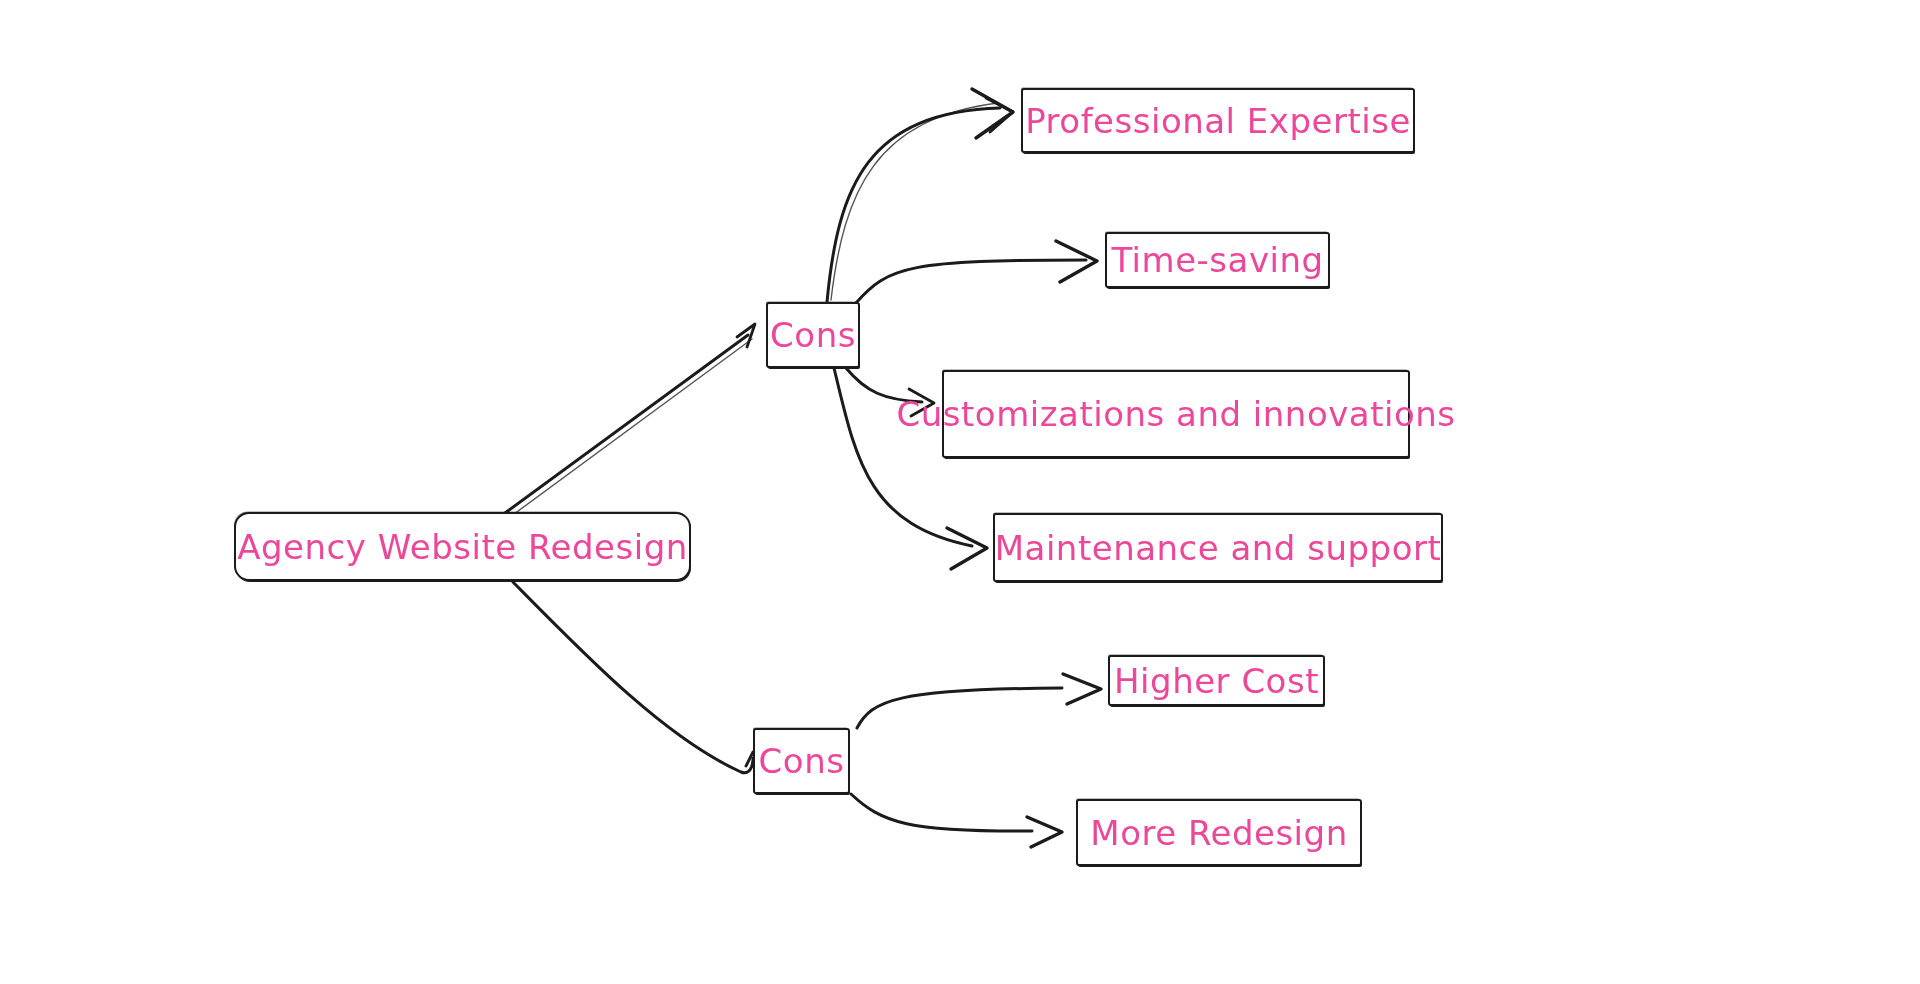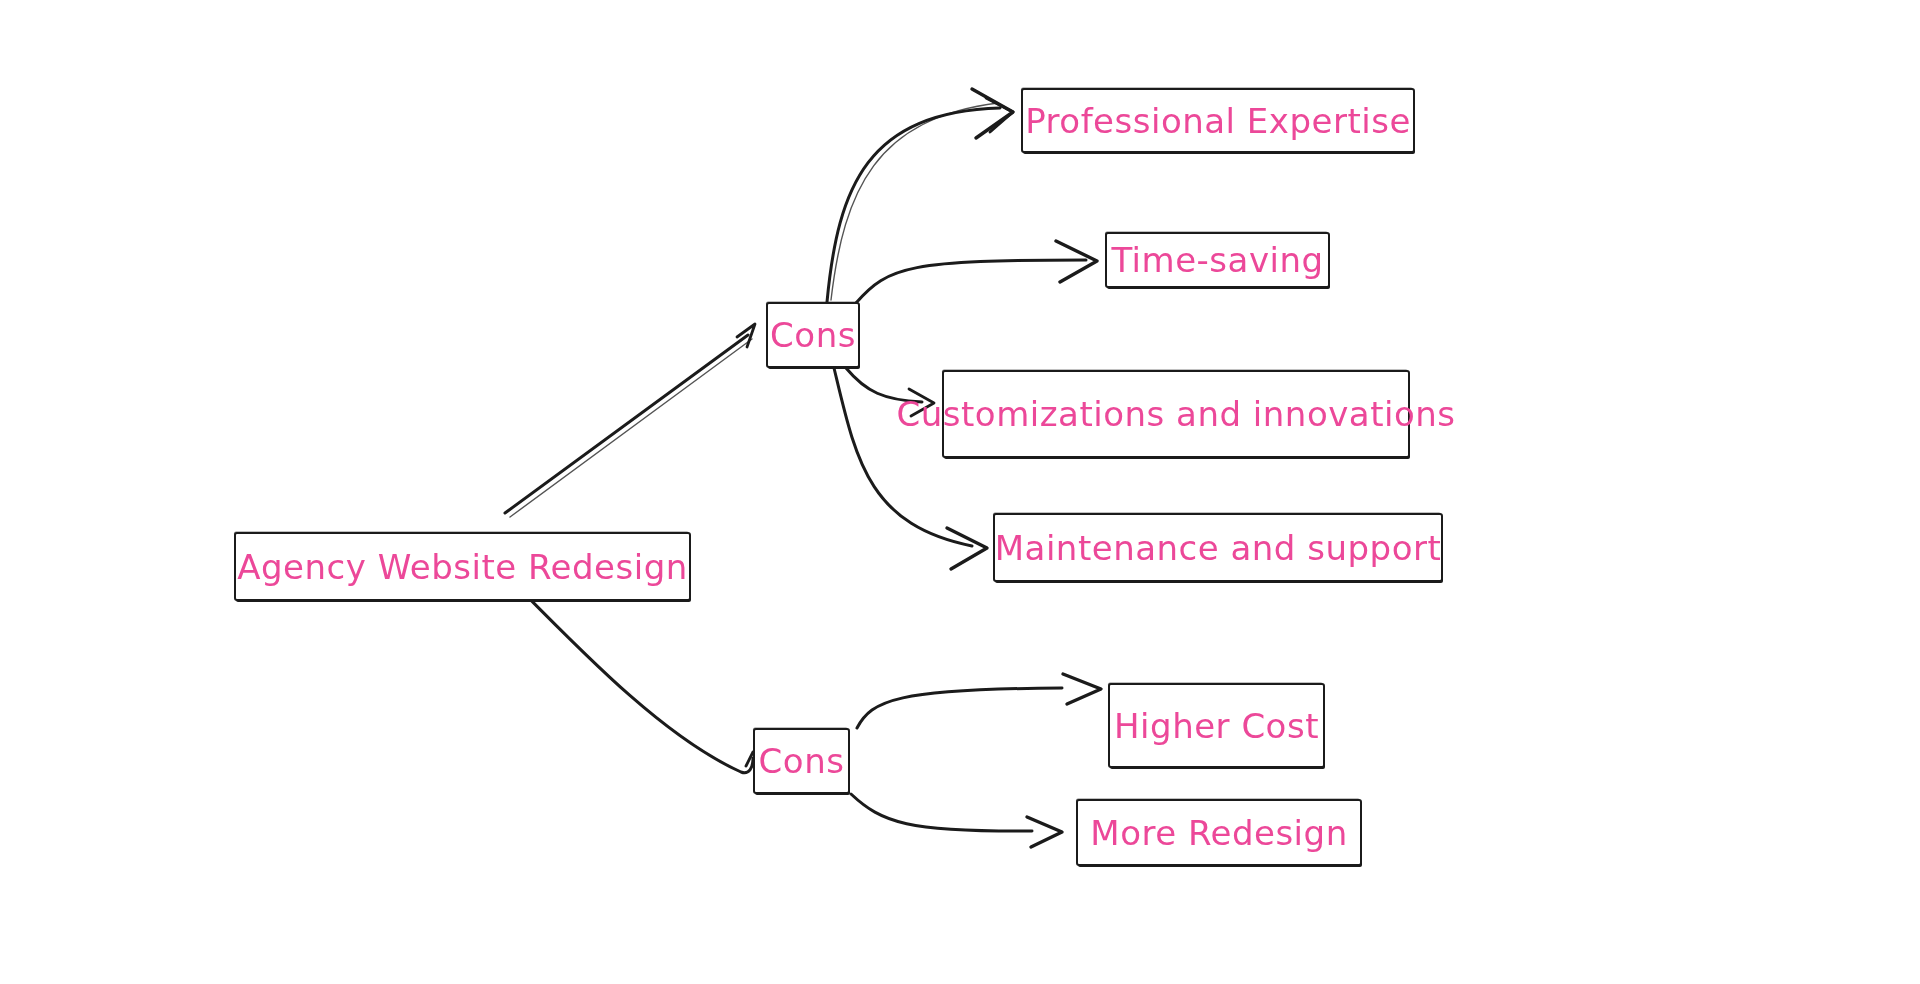--- a/index.html
+++ b/index.html
@@ -99,21 +99,21 @@
       <path class="edge-stroke" d="M 857 728 C 872 700 896 689 1062 688"></path>
       <path class="arrow-chevron" d="M 1063 674 L 1101 689 L 1067 704"></path>
     </g>
 
     <g>
       <path class="edge-stroke" d="M 851 794 C 882 823 908 832 1032 831"></path>
       <path class="arrow-chevron" d="M 1027 817 L 1062 832 L 1031 847"></path>
     </g>
   </svg>
 
-  <div class="node" style="left:234px; top:532px; width:457px; height:69px;">
+  <div class="node" style="left:234px; top:512px; width:457px; height:69px;border-radius:15px;">
     <span class="label">Agency Website Redesign</span>
   </div>
 
   <div class="node" style="left:766px; top:302px; width:94px; height:66px;">
     <span class="label">Cons</span>
   </div>
 
   <div class="node" style="left:753px; top:728px; width:97px; height:66px;">
     <span class="label">Cons</span>
   </div>
@@ -127,21 +127,21 @@
   </div>
 
   <div class="node" style="left:942px; top:370px; width:468px; height:88px;">
     <span class="label">Customizations and innovations</span>
   </div>
 
   <div class="node" style="left:993px; top:513px; width:450px; height:69px;">
     <span class="label">Maintenance and support</span>
   </div>
 
-  <div class="node" style="left:1108px; top:655px; width:217px; height:85px;margin-top:28px;">
+  <div class="node" style="left:1108px; top:655px; width:217px; height:51px;">
     <span class="label">Higher Cost</span>
   </div>
 
   <div class="node" style="left:1076px; top:799px; width:286px; height:67px;">
     <span class="label">More Redesign</span>
   </div>
 
 </div>
 
 </body></html>

